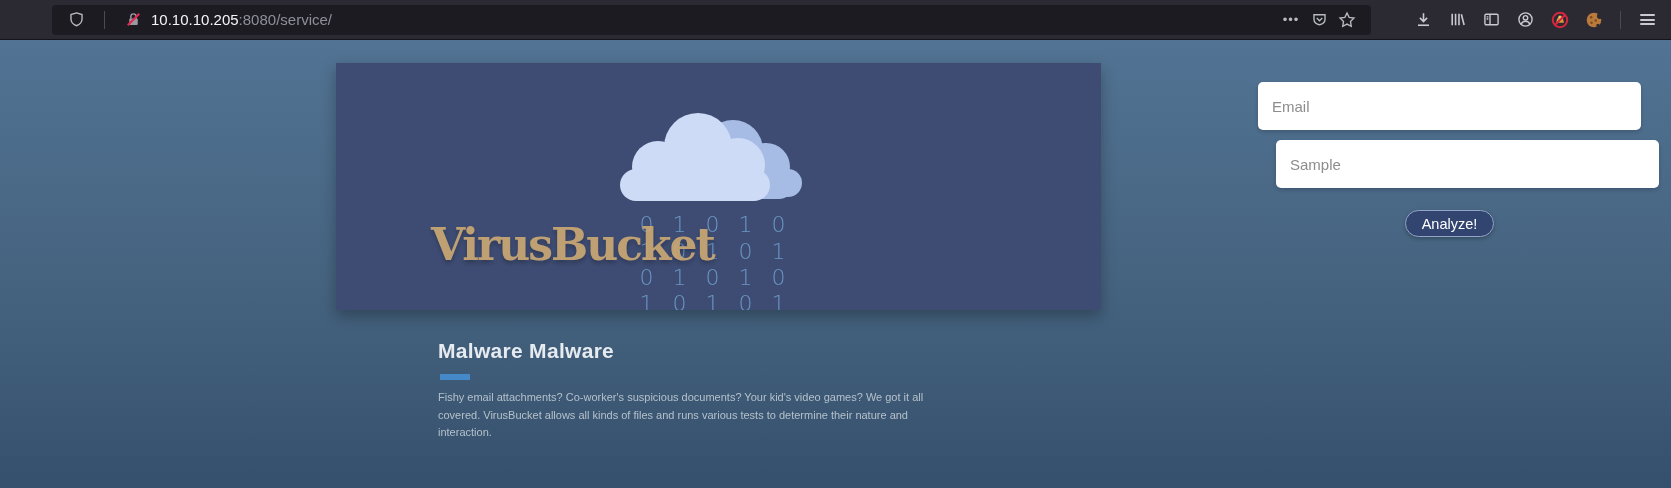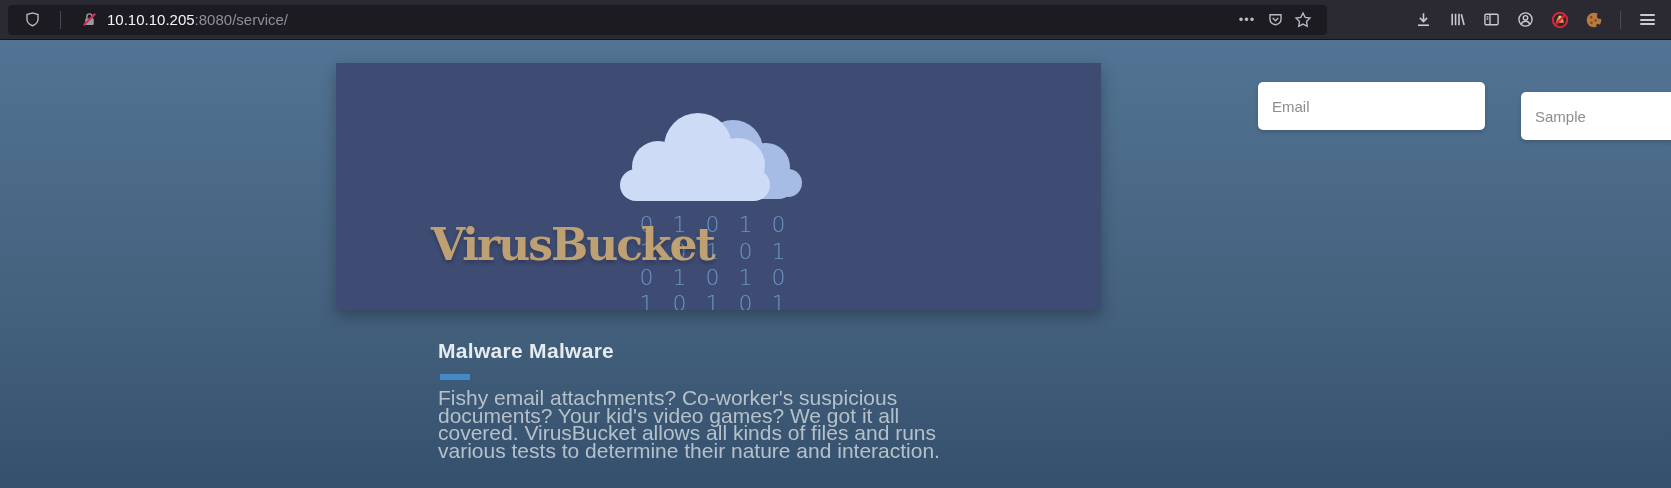--- a/index.html
+++ b/index.html
@@ -7,21 +7,21 @@
   body { font-family:"Liberation Sans","DejaVu Sans",sans-serif; }
 
   
   .chrome {
     position:relative; width:1671px; height:40px;
     background:#2b2a33; display:flex; align-items:center;
     padding:0 8px; border-bottom:1px solid #15141a;
   }
   .urlbar {
     width:1319px; height:30px; background:#1c1b22; border-radius:4px;
-    display:flex; align-items:center; padding:0 10px; color:#b9b9c1;
+    display:flex; align-items:center; padding:0 10px; color:#b9b9c1;margin-left:44px;
   }
   .urlbar .chip { display:flex; align-items:center; gap:6px; }
   .vline { width:1px; height:18px; background:#4a4a55; margin:0 8px; }
   .url-text { font-size:15px; margin-left:4px; white-space:nowrap; }
   .url-host { color:#f5f5f7; }
   .url-rest { color:#8f8f99; }
   .urlbar .spacer { flex:1; }
   .ub-icon { width:28px; height:26px; display:flex; align-items:center;
     justify-content:center; border-radius:3px; color:#b9b9c1; }
   .overflow-dots { font-size:13px; letter-spacing:1px; color:#b9b9c1; }
@@ -55,26 +55,26 @@
     font-size:44px; letter-spacing:-2px; color:#c9a773; opacity:.93;
     text-shadow:0 3px 4px rgba(0,0,0,.25); white-space:nowrap;
   }
 
   .section { position:absolute; left:438px; top:299px; width:520px; }
   .section h2 {
     font-size:21px; font-weight:700; color:#e6ebf0; letter-spacing:.3px;
   }
   .accent-bar { width:30px; height:6px; background:#4689c8; margin:11px 0 0 2px; }
   .section p {
-    margin-top:9px; width:508px; font-size:21px; line-height:17.5px;
+    margin-top:9px; width:508px; font-size:11px; line-height:17.5px;
     color:#b5c1ca;
   }
 
   .scan-form { position:absolute; left:1258px; top:42px; width:383px;
-    display:flex; flex-direction:row; align-items:flex-start; }
+    display:flex; flex-direction:column; align-items:center; }
   .scan-input {
     width:383px; height:48px; background:#ffffff; border:none; border-radius:5px;
     padding:0 14px; font-size:15px; color:#333;
     box-shadow:0 2px 4px rgba(0,0,0,.18); outline:none;
   }
   .scan-input::placeholder { color:#8d8d8d; }
   .scan-input + .scan-input { margin-top:10px;margin-left:36px; }
   .analyze-btn {
     margin-top:22px; height:27px; padding:0 16px;
     background:#324470; border:1px solid #93a5c6; border-radius:14px;

